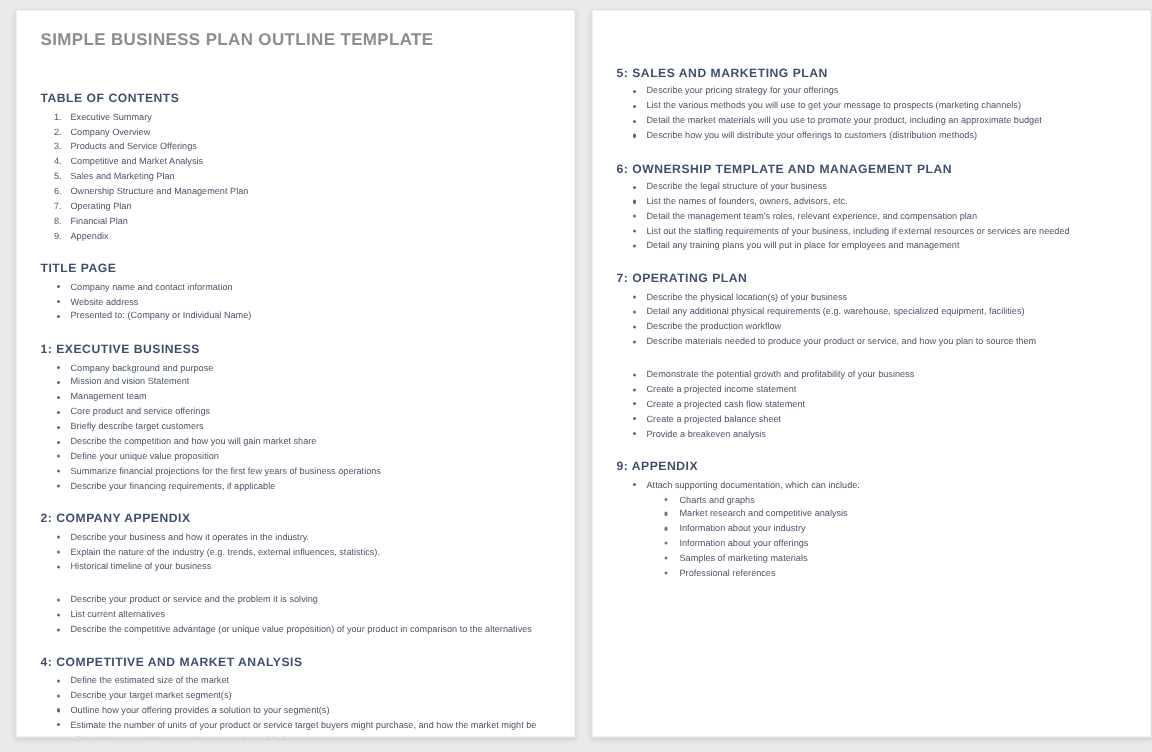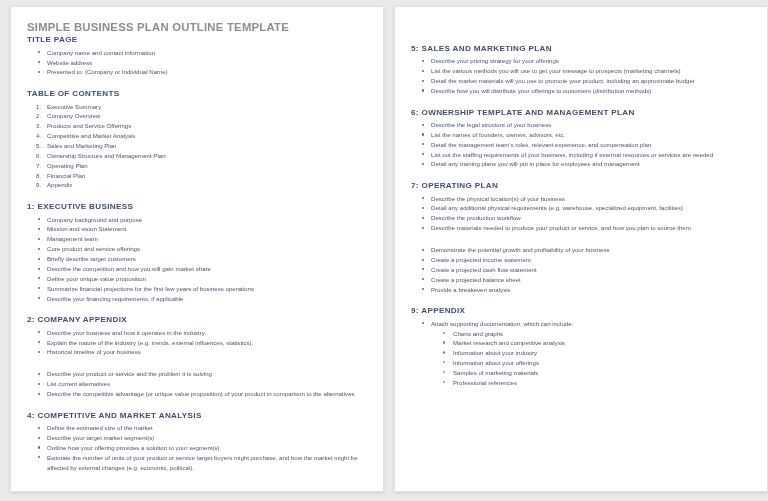--- a/index.html
+++ b/index.html
@@ -41,21 +41,21 @@
     padding-top: 24px;
     margin-top: 13px;
   }
 
   
   .doc-title {
     color: #8d8d8d;
     font-size: 11.3px;
     font-weight: bold;
     letter-spacing: 0.25px;
-    margin: 0 0 2px 0;
+    margin: 0 0 28px 0;
     line-height: 1.1;
   }
   .sec-head {
     color: #3e4f6d;
     font-size: 8.1px;
     font-weight: bold;
     letter-spacing: 0.35px;
     margin: 0 0 3px 0;
     line-height: 1.15;
   }
@@ -129,52 +129,52 @@
 </style>
 </head>
 <body>
 
 <div class="doc-viewport">
 
   <div class="page left">
     <div class="page-inner">
       <div class="doc-title">SIMPLE BUSINESS PLAN OUTLINE TEMPLATE</div>
       <div id="left-sections">
-          <div class="section">
-            <div class="sec-head">TITLE PAGE</div>
-            <ul class="bullets">
-              <li>
-                <span class="bullet-dot"></span>
-                <span class="wrap-text">Company name and contact information</span>
-              </li>
-              <li>
-                <span class="bullet-dot"></span>
-                <span class="wrap-text">Website address</span>
-              </li>
-              <li>
-                <span class="bullet-dot"></span>
-                <span class="wrap-text">Presented to: (Company or Individual Name)</span>
-              </li>
-            </ul>
-          </div>
           <div class="section">
             <div class="sec-head">TABLE OF CONTENTS</div>
             <ol class="numbers">
               <li><span class="num">1.</span><span>Executive Summary</span></li>
               <li><span class="num">2.</span><span>Company Overview</span></li>
               <li><span class="num">3.</span><span>Products and Service Offerings</span></li>
               <li><span class="num">4.</span><span>Competitive and Market Analysis</span></li>
               <li><span class="num">5.</span><span>Sales and Marketing Plan</span></li>
               <li><span class="num">6.</span><span>Ownership Structure and Management Plan</span></li>
               <li><span class="num">7.</span><span>Operating Plan</span></li>
               <li><span class="num">8.</span><span>Financial Plan</span></li>
               <li><span class="num">9.</span><span>Appendix</span></li>
             </ol>
           </div>
           <div class="section">
+            <div class="sec-head">TITLE PAGE</div>
+            <ul class="bullets">
+              <li>
+                <span class="bullet-dot"></span>
+                <span class="wrap-text">Company name and contact information</span>
+              </li>
+              <li>
+                <span class="bullet-dot"></span>
+                <span class="wrap-text">Website address</span>
+              </li>
+              <li>
+                <span class="bullet-dot"></span>
+                <span class="wrap-text">Presented to: (Company or Individual Name)</span>
+              </li>
+            </ul>
+          </div>
+          <div class="section">
             <div class="sec-head">1: EXECUTIVE BUSINESS</div>
             <ul class="bullets">
               <li>
                 <span class="bullet-dot"></span>
                 <span class="wrap-text">Company background and purpose</span>
               </li>
               <li>
                 <span class="bullet-dot"></span>
                 <span class="wrap-text">Mission and vision Statement</span>
               </li>

